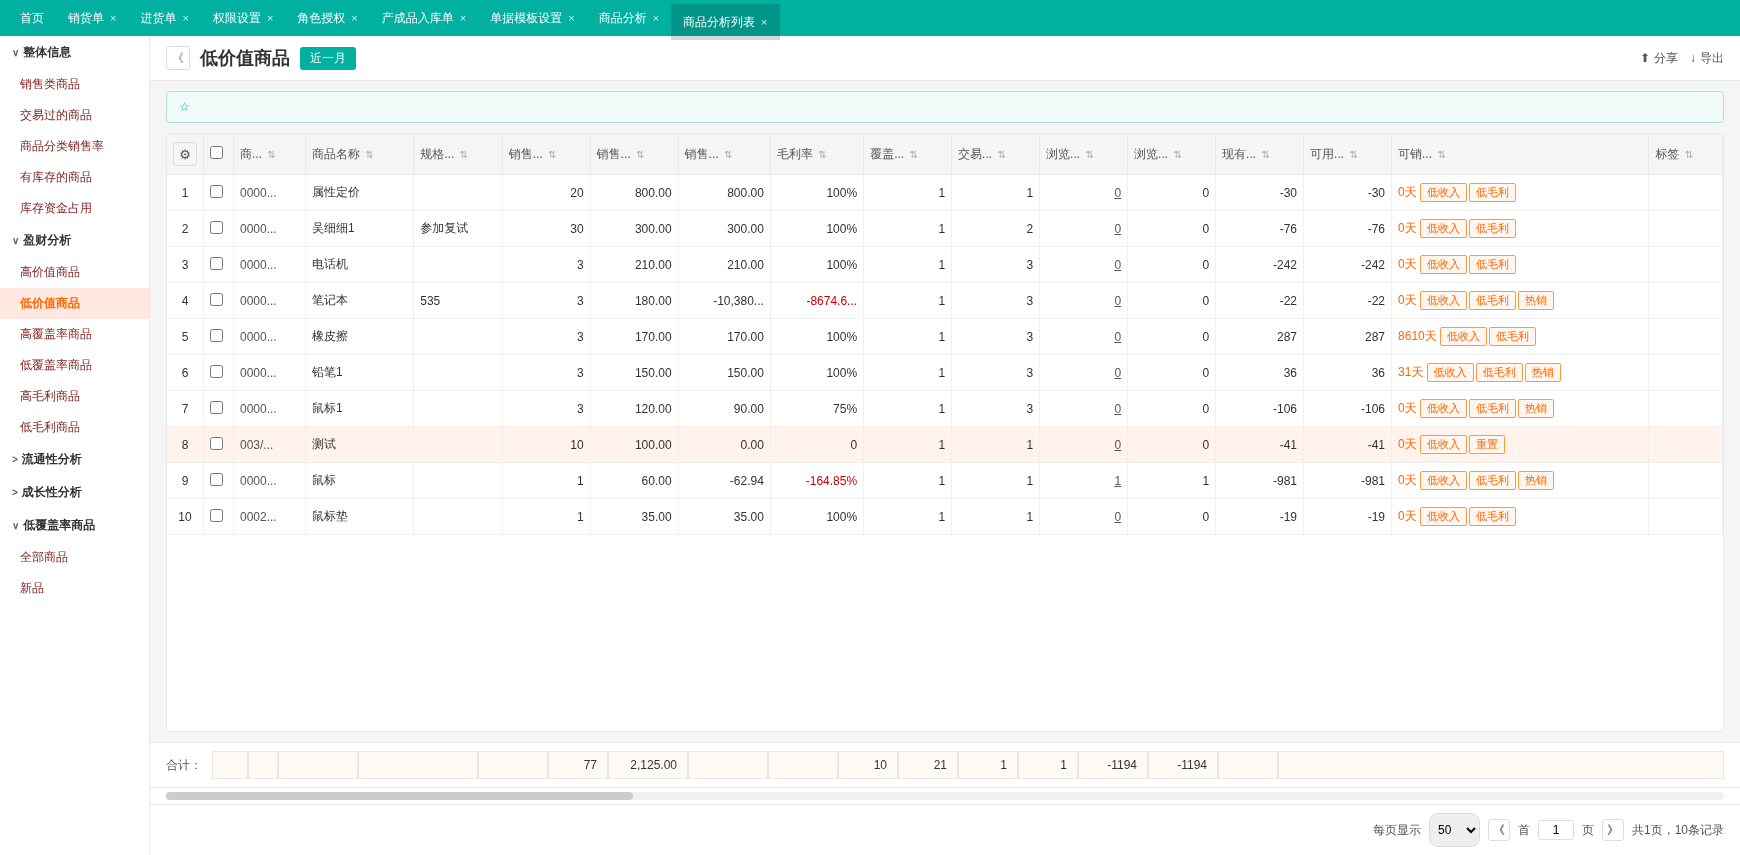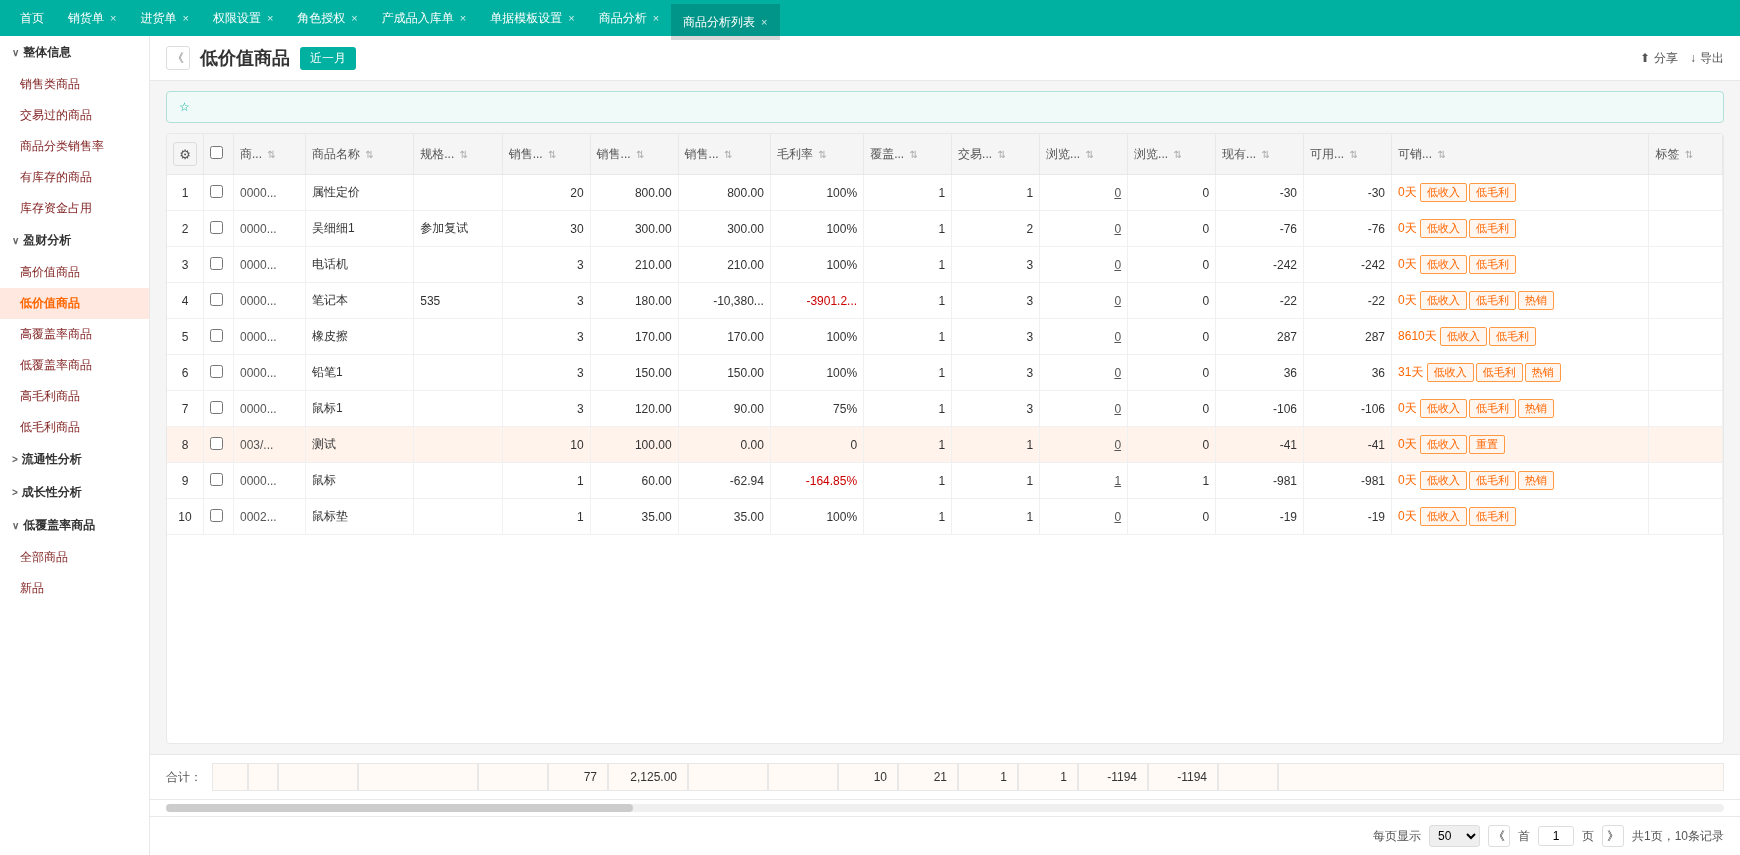--- a/index.html
+++ b/index.html
@@ -250,22 +250,22 @@
       display: flex;
       align-items: center;
       justify-content: flex-end;
       gap: 8px;
       border-top: 1px solid #e8e8e8;
       font-size: 12px;
       color: #555;
     }
     .page-size-select {
       border: 1px solid #ddd;
-      padding: 2px 4px;
-      border-radius: 3px;
+      padding: 8px 4px;
+      border-radius: 9px;
       font-size: 12px;
     }
     .page-nav-btn {
       border: 1px solid #ddd;
       background: #fff;
       width: 22px; height: 22px;
       display: flex; align-items: center; justify-content: center;
       cursor: pointer;
       border-radius: 3px;
       font-size: 12px;
@@ -497,21 +497,21 @@
   </tr>
               <tr>
     <td style="text-align:center;">4</td>
     <td><input type="checkbox" style=""></td>
     <td style="color:#555;">0000...</td>
     <td>笔记本</td>
     <td>535</td>
     <td style="text-align:right;">3</td>
     <td style="text-align:right;">180.00</td>
     <td style="text-align:right;">-10,380...</td>
-    <td class="text-red" style="text-align:right;">-3901.2...</td>
+    <td class="text-red" style="text-align:right;">-8674.6...</td>
     <td style="text-align:right;">1</td>
     <td style="text-align:right;">3</td>
     <td style="text-align:right;"><span class="underline" style="color:#555;">0</span></td>
     <td style="text-align:right;">0</td>
     <td style="text-align:right;">-22</td>
     <td style="text-align:right;">-22</td>
     <td><span class="text-orange">0天</span> <span class="tag tag-orange">低收入</span><span class="tag tag-orange">低毛利</span><span class="tag tag-orange">热销</span></td>
     <td></td>
   </tr>
               <tr>

